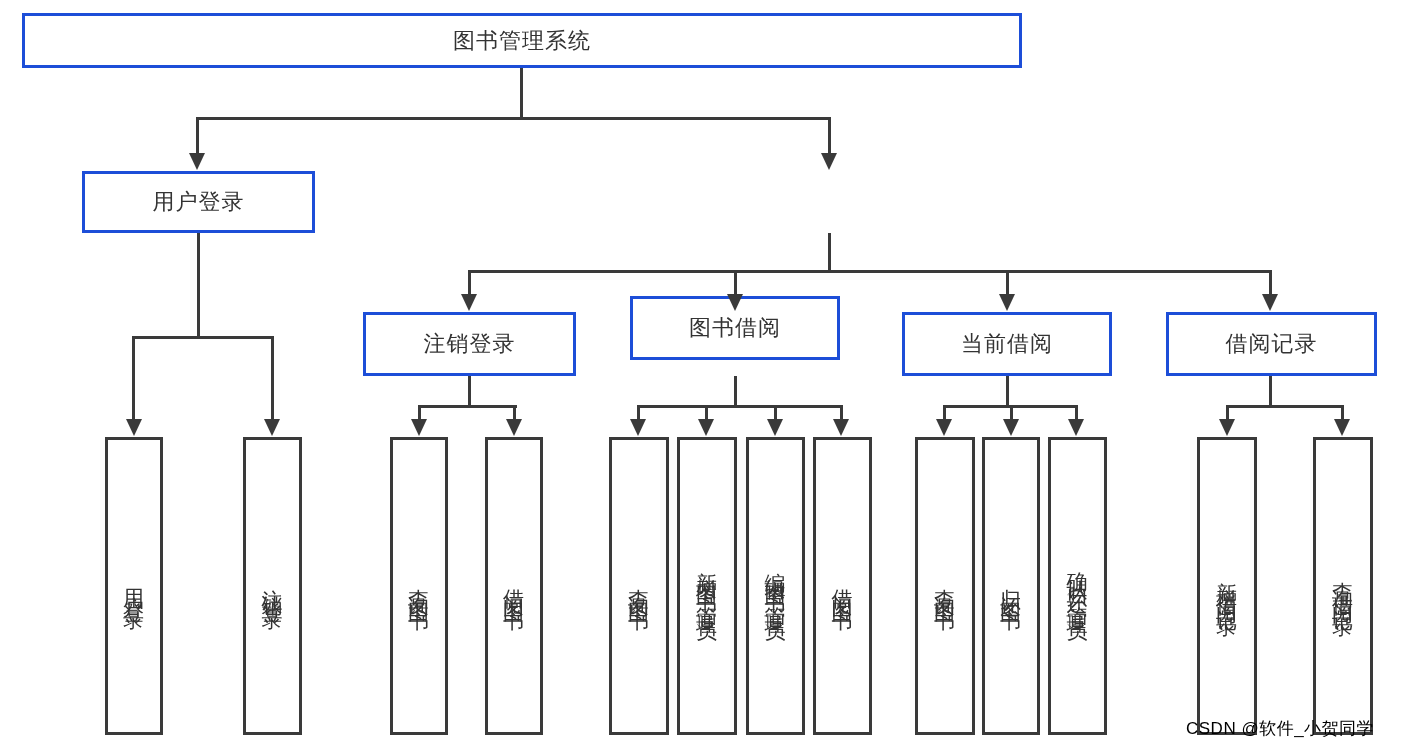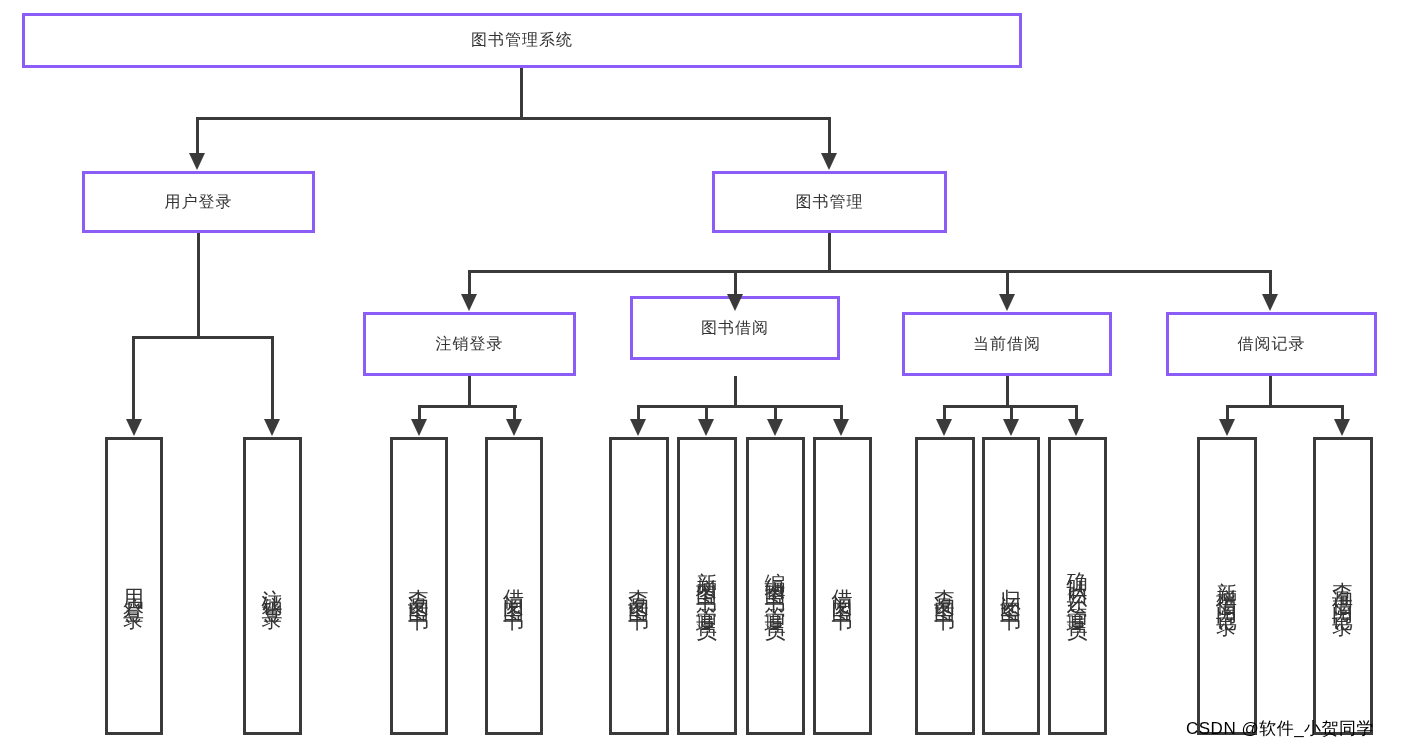--- a/index.html
+++ b/index.html
@@ -1,23 +1,23 @@
 <!DOCTYPE html>
 <html><head>
 <meta charset="utf-8">
 <style>
   html,body{margin:0;padding:0;background:#ffffff;}
   #canvas{
     position:relative;width:1405px;height:747px;background:#ffffff;overflow:hidden;
     font-family:"Liberation Sans","DejaVu Sans",sans-serif;color:#333333;
   }
   .box{
-    position:absolute;background:#ffffff;border:3px solid #8b5cf6;box-sizing:border-box;
+    position:absolute;background:#ffffff;border:3px solid #1d4ed8;box-sizing:border-box;
     display:flex;align-items:center;justify-content:center;
-    font-size:16px;color:#333333;letter-spacing:1px;white-space:nowrap;
+    font-size:22px;color:#333333;letter-spacing:1px;white-space:nowrap;
   }
   .vbox{
     position:absolute;background:#ffffff;border:3px solid #3a3a3a;box-sizing:border-box;
     display:flex;align-items:center;justify-content:center;
     font-size:21px;color:#333333;
     writing-mode:vertical-rl;text-orientation:mixed;letter-spacing:7px;
     line-height:1;white-space:nowrap;
   }
   .vline{position:absolute;width:3px;background:#3a3a3a;}
   .hline{position:absolute;height:3px;background:#3a3a3a;}
@@ -32,21 +32,20 @@
   }
 </style>
 </head>
 <body>
 
 <div id="canvas">
 
   <div class="box" style="left:22px;top:13px;width:1000px;height:55px;">图书管理系统</div>
 
   <div class="box" style="left:82px;top:171px;width:233px;height:62px;">用户登录</div>
-  <div class="box" style="left:712px;top:171px;width:235px;height:62px;">图书管理</div>
 
   <div class="box" style="left:363px;top:312px;width:213px;height:64px;">注销登录</div>
   <div class="box" style="left:630px;top:296px;width:210px;height:64px;">图书借阅</div>
   <div class="box" style="left:902px;top:312px;width:210px;height:64px;">当前借阅</div>
   <div class="box" style="left:1166px;top:312px;width:211px;height:64px;">借阅记录</div>
 
   <div class="vbox" style="left:105px;top:437px;width:58px;height:298px;">用户登录</div>
   <div class="vbox" style="left:243px;top:437px;width:59px;height:298px;">注销登录</div>
 
   <div class="vbox" style="left:390px;top:437px;width:58px;height:298px;">查询图书</div>

